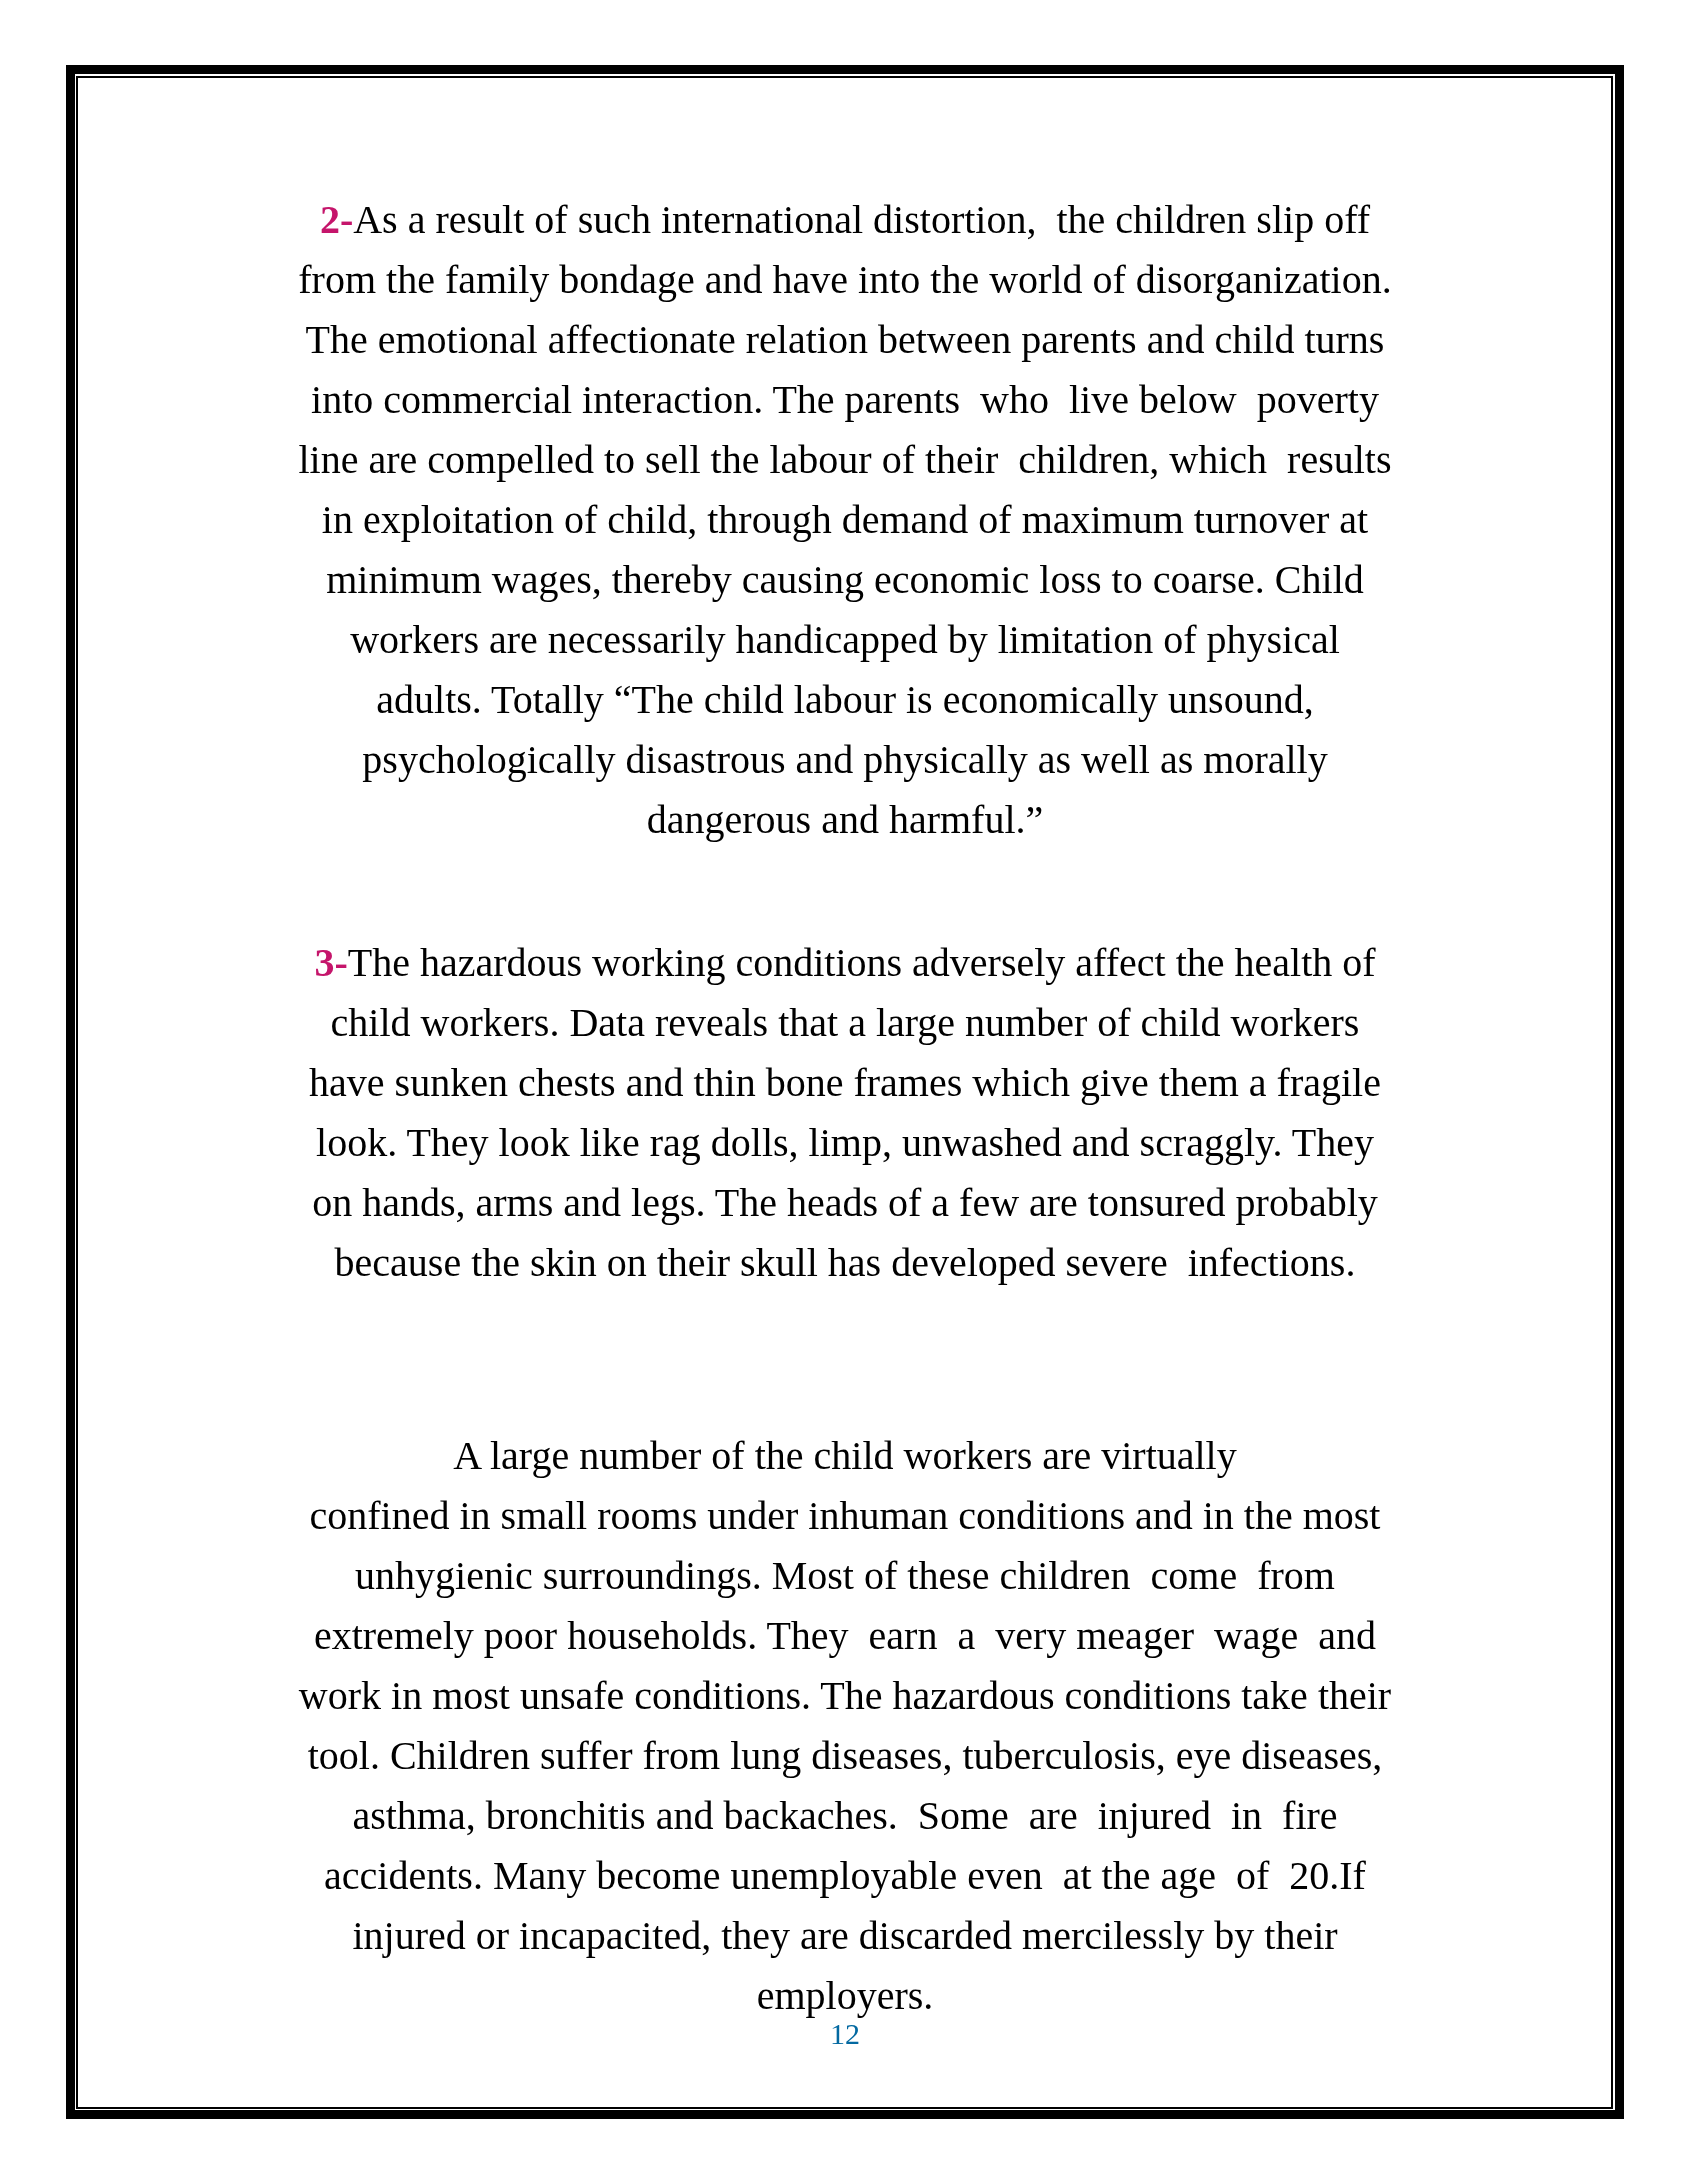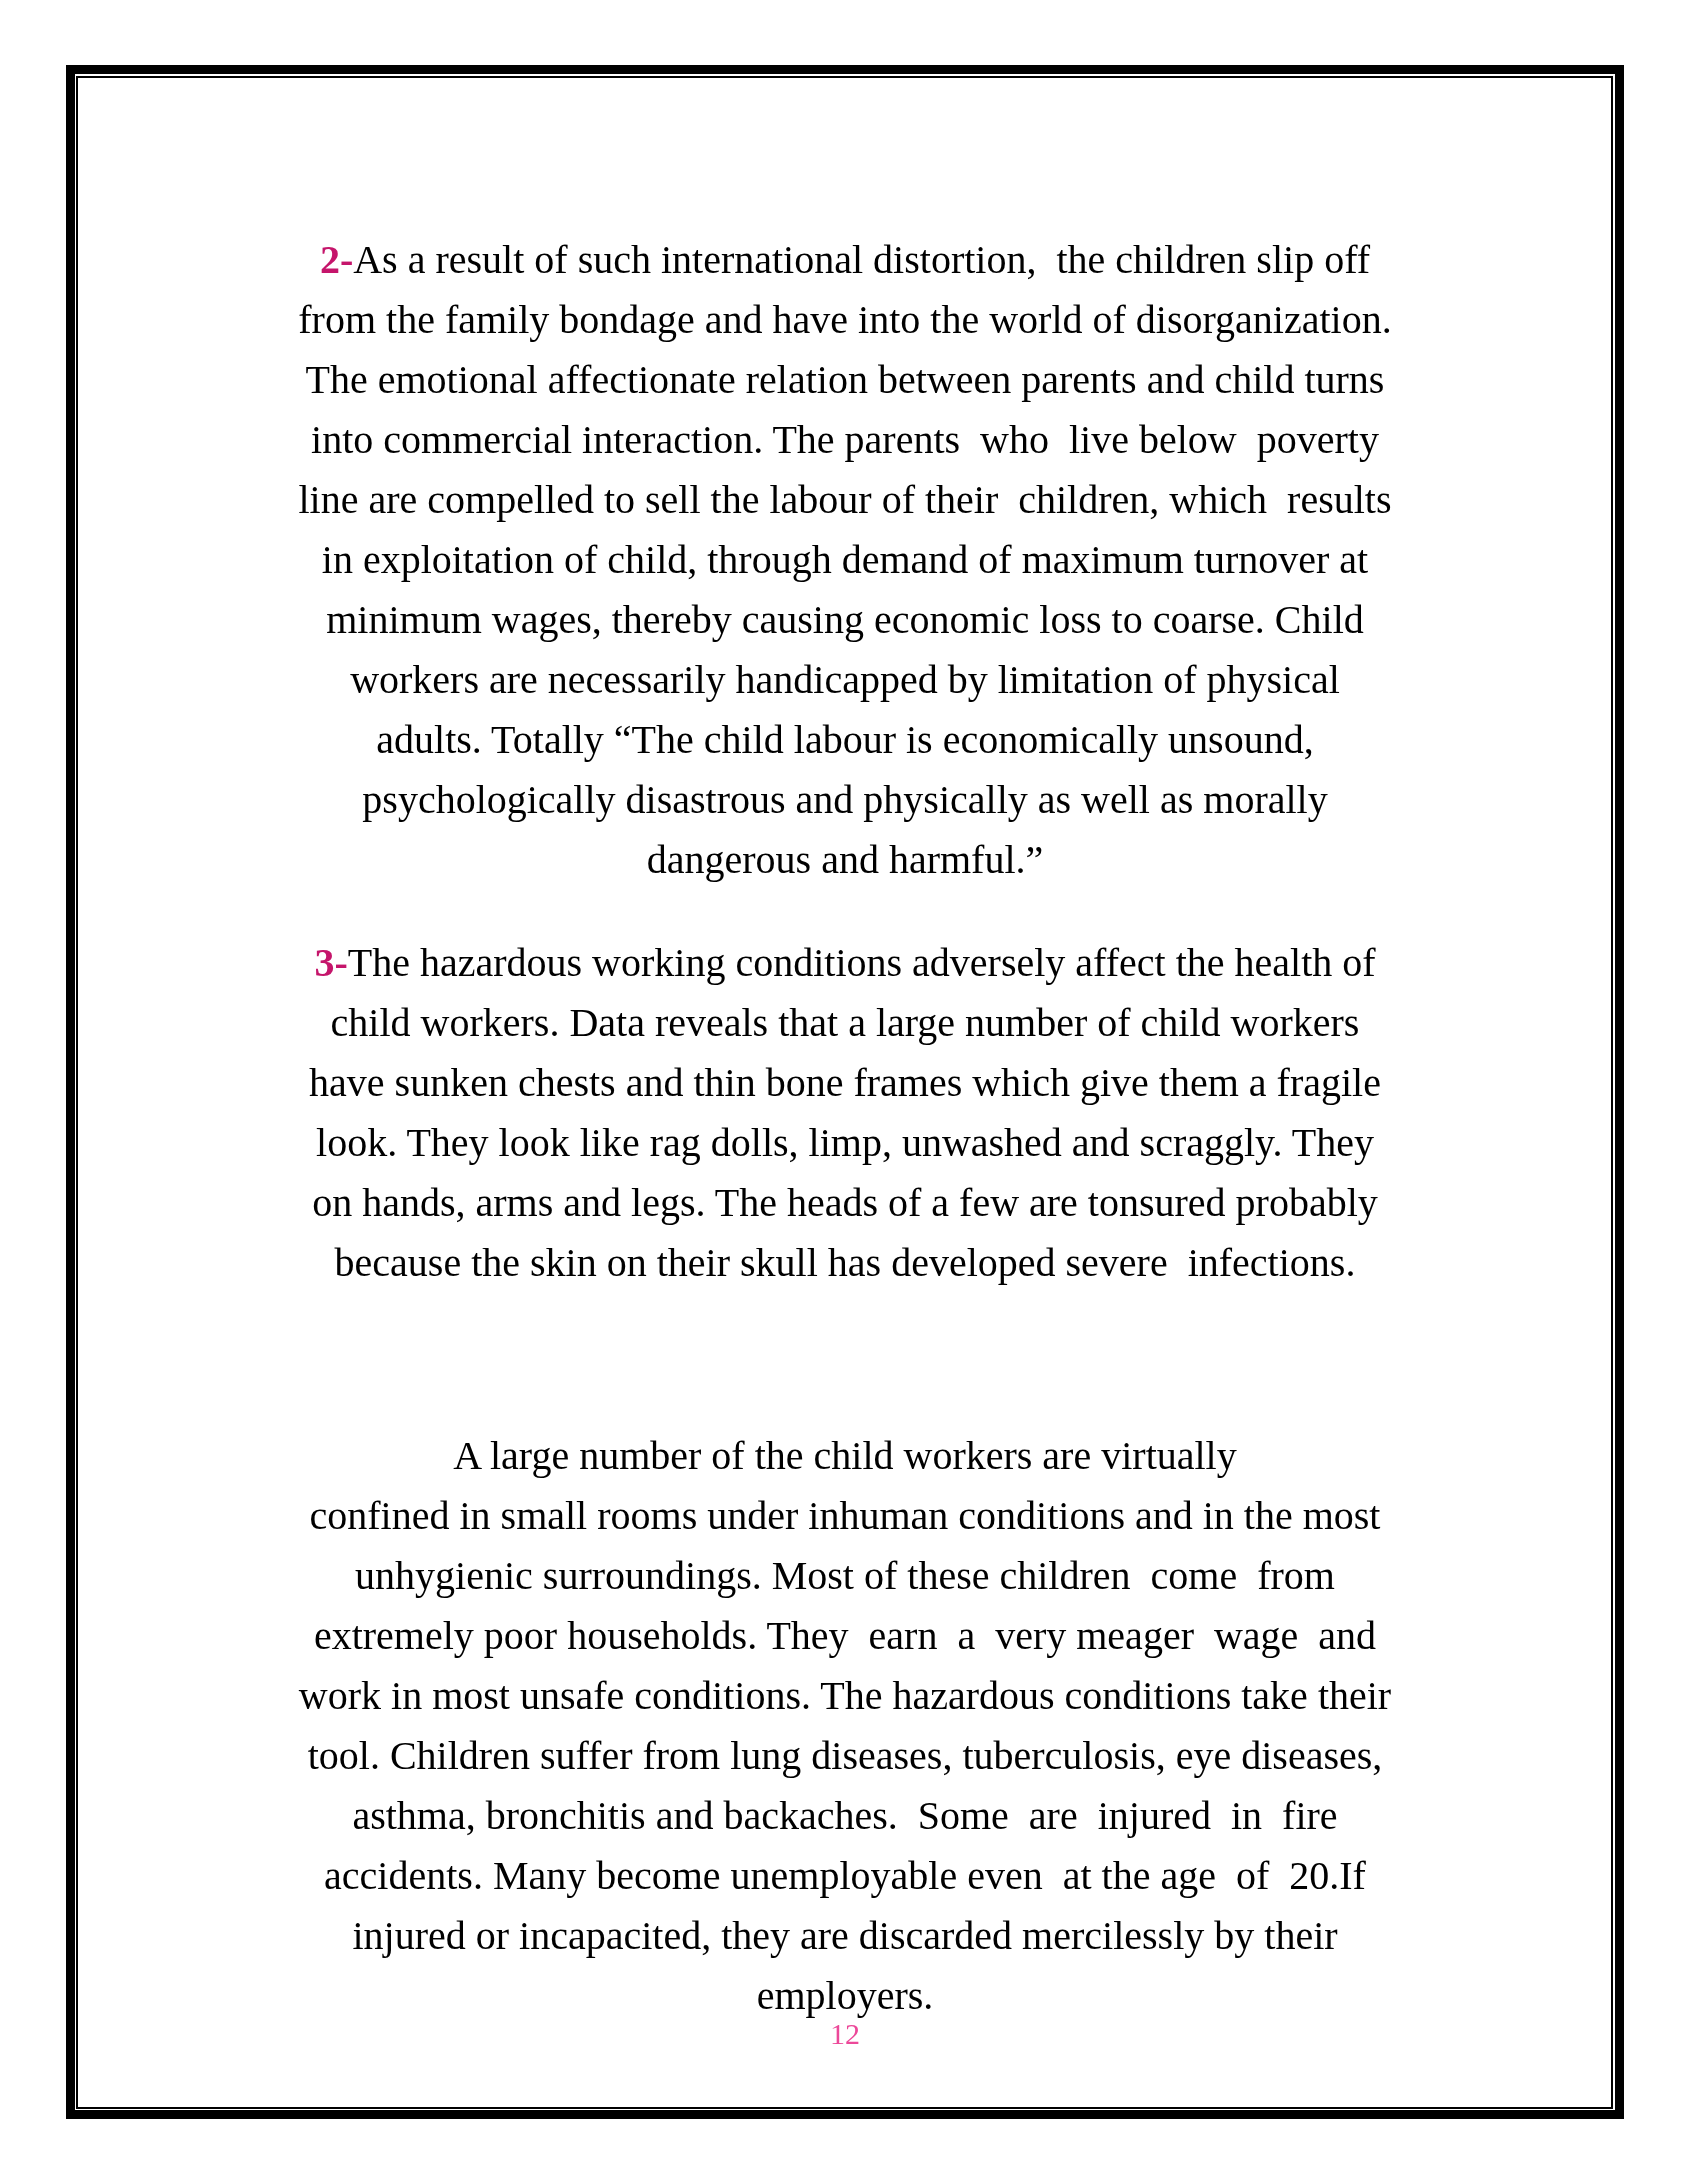--- a/index.html
+++ b/index.html
@@ -19,30 +19,30 @@
   }
   .line {
     display: block; text-align: center; white-space: pre; height: 60px;
   }
   .marker { color: #c5156b; font-weight: bold; }
   .indent-line { box-sizing: border-box; margin-top: 48px; }
   .page-number {
     position: absolute; left: 66px; width: 1558px; top: 2015px;
     text-align: center;
     font-family: "Liberation Serif", "DejaVu Serif", serif;
-    font-size: 30px; line-height: 38px; color: #ec4899;
+    font-size: 30px; line-height: 38px; color: #0369a1;
   }
 </style>
 </head>
 <body>
 
 <div class="frame-outer"></div>
 <div class="frame-inner"></div>
 
-<div class="para" style="top:190px;margin-top:40px;">
+<div class="para" style="top:190px;">
   <div class="line"><span class="marker">2-</span><span>As a result of such international distortion,  the children slip off</span></div>
   <div class="line">from the family bondage and have into the world of disorganization.</div>
   <div class="line">The emotional affectionate relation between parents and child turns</div>
   <div class="line">into commercial interaction. The parents  who  live below  poverty</div>
   <div class="line">line are compelled to sell the labour of their  children, which  results</div>
   <div class="line">in exploitation of child, through demand of maximum turnover at</div>
   <div class="line">minimum wages, thereby causing economic loss to coarse. Child</div>
   <div class="line">workers are necessarily handicapped by limitation of physical</div>
   <div class="line">adults. Totally “The child labour is economically unsound,</div>
   <div class="line">psychologically disastrous and physically as well as morally</div>

